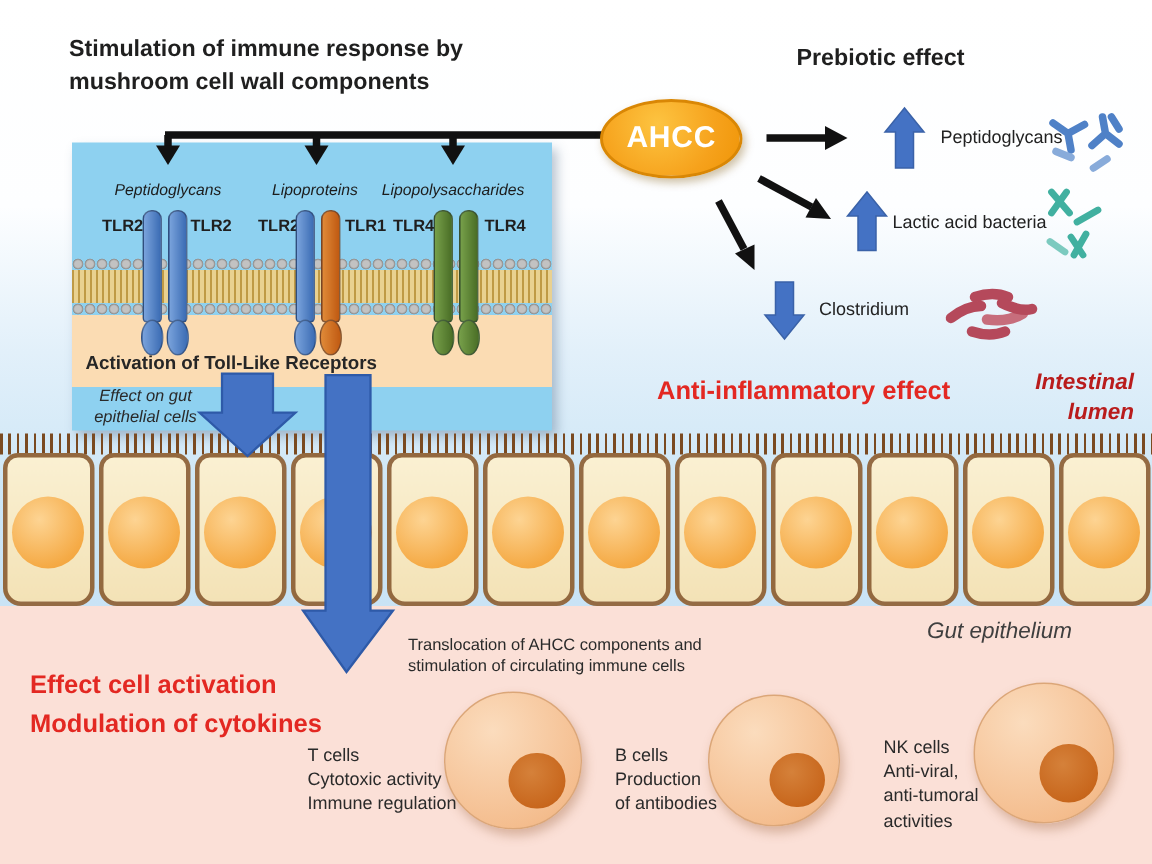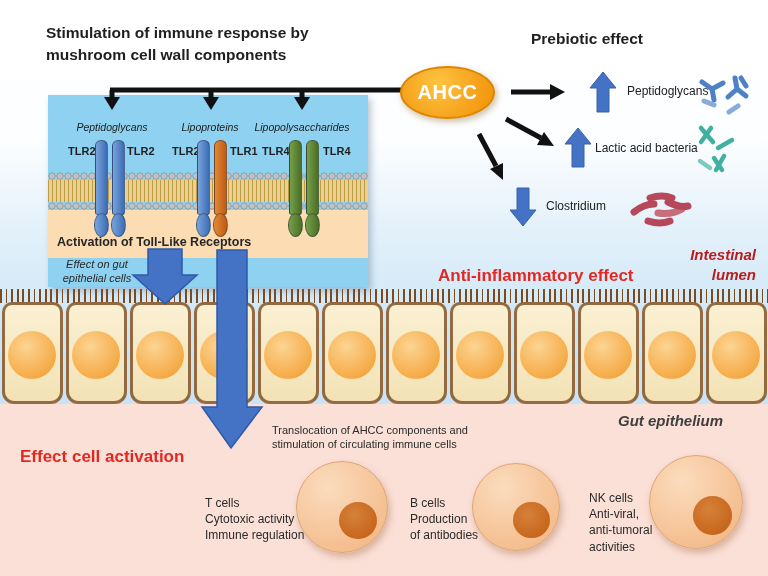--- a/index.html
+++ b/index.html
@@ -9,24 +9,24 @@
 
   
   .bg-top{left:0;top:0;width:768px;height:404px;
     background:linear-gradient(180deg,#ffffff 0%,#fdfeff 34%,#e2f0fa 58%,#cde6f6 82%,#c9e3f5 100%);}
   .bg-bottom{left:0;top:404px;width:768px;height:172px;background:#fbe0d7;}
 
   
   .main-title{left:46px;top:22px;width:290px;font-size:15.5px;font-weight:bold;line-height:1.45;}
   .prebiotic-heading{left:531px;top:30px;font-size:15.5px;font-weight:bold;}
   .red-note{color:#e32822;font-weight:bold;font-size:17px;line-height:1.55;}
-  .anti-inflam{left:438px;top:263px;}
+  .anti-inflam{left:438px;top:248px;}
   .immune-note{left:20px;top:444px;}
   .lumen-label{right:12px;top:245px;width:88px;text-align:right;font-style:italic;font-weight:bold;font-size:15px;color:#b91c1c;line-height:1.35;}
-  .gut-label{left:618px;top:412px;font-style:italic;font-weight:bold;font-size:15px;color:#3f3f3f;}
+  .gut-label{left:618px;top:412px;font-style:italic;font-weight:normal;font-size:15px;color:#3f3f3f;}
   .small-note{font-size:11px;line-height:1.3;color:#2a2a2a;}
   .effect-note{left:52px;top:257px;width:90px;text-align:center;font-style:italic;}
   .transloc-note{left:272px;top:423px;width:208px;}
 
   
   .tlr-box{left:48px;top:95px;width:320px;height:192px;background:#8ed1f0;
     box-shadow:3px 4px 7px rgba(60,90,120,.35);}
   .ligand{position:absolute;top:26px;transform:translateX(-50%);font-style:italic;font-size:10.5px;color:#1c1c1c;white-space:nowrap;}
   .tlr-label{position:absolute;top:50px;font-size:11px;font-weight:bold;white-space:nowrap;}
   .membrane{position:absolute;left:0;top:77px;width:320px;height:38px;}
@@ -128,20 +128,21 @@
   <div class="abs bact-label lbl-bifido">Peptidoglycans</div>
   <div class="abs bact-label lbl-lactic">Lactic acid bacteria</div>
   <div class="abs bact-label lbl-clost">Clostridium</div>
 
   <div class="abs red-note anti-inflam">Anti-inflammatory effect</div>
   <div class="abs lumen-label">Intestinal lumen</div>
   <div class="abs small-note effect-note">Effect on gut epithelial cells</div>
   <div class="abs gut-label">Gut epithelium</div>
   <div class="abs red-note immune-note">
     <div>Effect cell activation</div>
+    <div>Modulation of cytokines</div>
   </div>
   <div class="abs small-note transloc-note">Translocation of AHCC components and stimulation of circulating immune cells</div>
 
   <div class="abs brush"></div>
   <div class="abs cells-row">
     <div class="epi-cell">
         <div class="nucleus"></div>
       </div>
     <div class="epi-cell">
         <div class="nucleus"></div>

